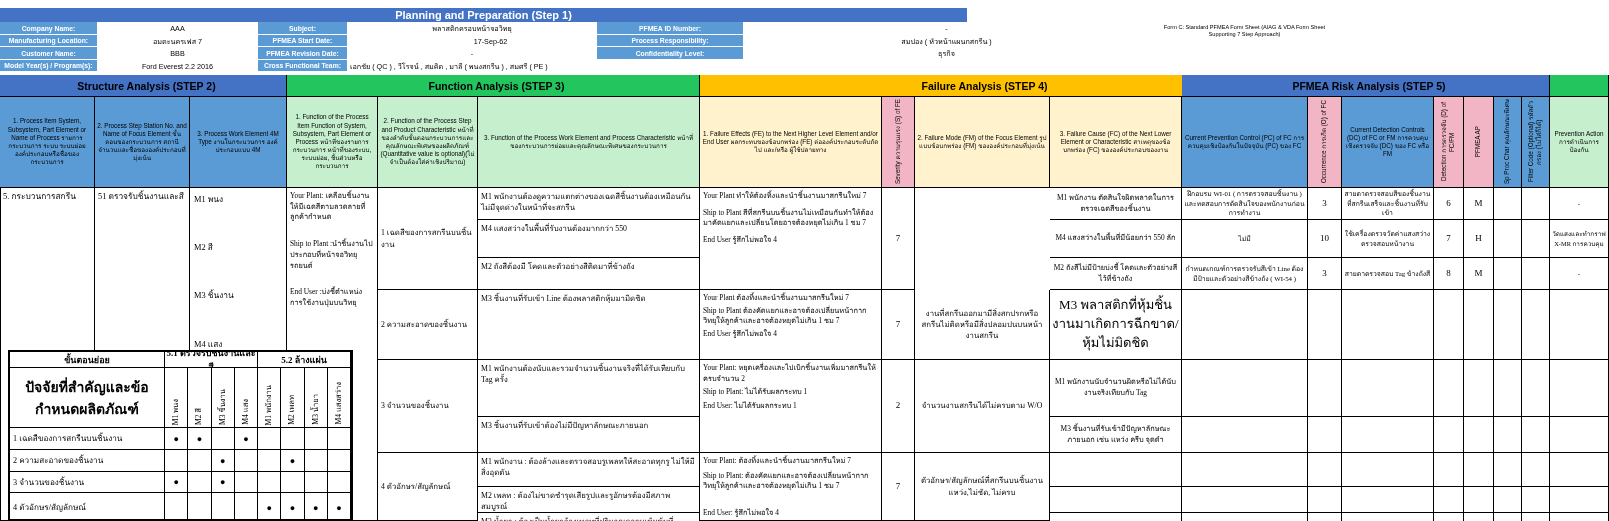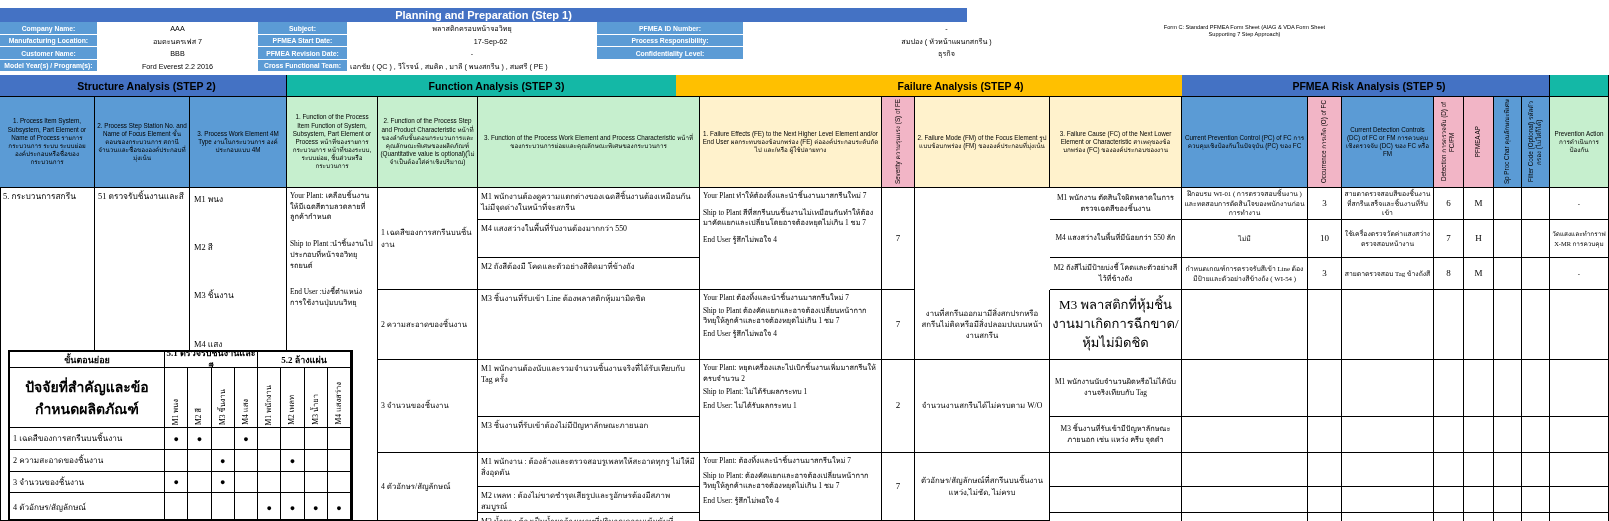--- a/index.html
+++ b/index.html
@@ -29,21 +29,21 @@
   .paras{flex-direction:column;align-items:flex-start;justify-content:flex-start;text-align:left;
          padding:3px;font-size:7.4px;}
   .paras div{margin-bottom:6px;}
   .num{font-size:9px;}
   .vert{writing-mode:vertical-rl;transform:rotate(180deg);}
   .bgblue{background:#5B9BD5;}
   .bggreen{background:#C6EFCE;}
   .bgyellow{background:#FFF2CC;}
   .bgpink{background:#F2B5C6;}
   .secblue{background:#4472C4;}
-  .secgreen{background:#14b8a6;text-align:center;}
+  .secgreen{background:#22c55e;text-align:center;}
   .secorange{background:#FFC000;}
   .edge-v{position:absolute;left:0;top:75px;width:1px;height:446px;background:#000;}
   .edge-h{position:absolute;left:0;top:75px;width:1609px;height:1px;background:#000;}
   
   .matrix{position:absolute;left:8px;top:350px;width:345px;height:171px;background:#fff;
           border:2px solid #000;box-sizing:border-box;display:grid;
           grid-template-columns:155px repeat(8,1fr);
           grid-template-rows:16px 60px 22px 22px 21px 30px;overflow:hidden;}
   .mc{border-right:1px solid #000;border-bottom:1px solid #000;box-sizing:border-box;
       display:flex;align-items:center;justify-content:center;text-align:center;overflow:hidden;
@@ -84,21 +84,21 @@
   <div class="abs ilabel" style="left:597px;top:47px;width:146px;height:13px">Confidentiality Level:</div>
   <div class="abs ival" style="left:743px;top:22px;width:407px;height:13px">-</div>
   <div class="abs ival" style="left:743px;top:47px;width:407px;height:13px">ธุรกิจ</div>
   <div class="abs ival" style="left:743px;top:35px;width:407px;height:12px">สมปอง ( หัวหน้าแผนกสกรีน )</div>
 
   <div class="edge-h"></div>
   <div class="edge-v"></div>
 
   <div class="abs sec secblue" style="left:0;top:75px;width:287px;height:22px">Structure Analysis (STEP 2)</div>
   <div class="abs sec secgreen" style="left:287px;top:75px;width:413px;height:22px">Function Analysis (STEP 3)</div>
-  <div class="abs sec secorange" style="left:676px;top:75px;width:563px;height:22px">Failure Analysis (STEP 4)</div>
+  <div class="abs sec secorange" style="left:700px;top:75px;width:563px;height:22px">Failure Analysis (STEP 4)</div>
   <div class="abs sec secblue" style="left:1182px;top:75px;width:368px;height:22px">PFMEA Risk Analysis (STEP 5)</div>
   <div class="abs sec secgreen" style="left:1550px;top:75px;width:59px;height:22px"></div>
 
   <div class="abs hc bgblue" style="left:0;top:97px;width:95px;height:91px">1. Process Item System, Subsystem, Part Element or Name of Process รายการกระบวนการ ระบบ ระบบย่อย องค์ประกอบหรือชื่อของกระบวนการ</div>
   <div class="abs hc bgblue" style="left:95px;top:97px;width:95px;height:91px">2. Process Step Station No. and Name of Focus Element ขั้นตอนของกระบวนการ สถานี จำนวนและชื่อขององค์ประกอบที่มุ่งเน้น</div>
   <div class="abs hc bgblue" style="left:190px;top:97px;width:97px;height:91px">3. Process Work Element 4M Type งานในกระบวนการ องค์ประกอบแบบ 4M</div>
   <div class="abs hc bggreen" style="left:287px;top:97px;width:91px;height:91px">1. Function of the Process Item Function of System, Subsystem, Part Element or Process หน้าที่ของรายการกระบวนการ หน้าที่ของระบบ, ระบบย่อย, ชิ้นส่วนหรือกระบวนการ</div>
   <div class="abs hc bggreen" style="left:378px;top:97px;width:100px;height:91px">2. Function of the Process Step and Product Characteristic หน้าที่ของลำดับขั้นตอนกระบวนการและคุณลักษณะพิเศษของผลิตภัณฑ์ (Quantitative value is optional)(ไม่จำเป็นต้องใส่ค่าเชิงปริมาณ)</div>
   <div class="abs hc bggreen" style="left:478px;top:97px;width:222px;height:91px">3. Function of the Process Work Element and Process Characteristic หน้าที่ของกระบวนการย่อยและคุณลักษณะพิเศษของกระบวนการ</div>
   <div class="abs hc bgyellow" style="left:700px;top:97px;width:182px;height:91px">1. Failure Effects (FE) to the Next Higher Level Element and/or End User ผลกระทบของข้อบกพร่อง (FE) ต่อองค์ประกอบระดับถัดไป และ/หรือ ผู้ใช้ปลายทาง</div>
@@ -227,21 +227,21 @@
   <div class="abs bc" style="left:1342px;top:417px;width:92px;height:36px"></div>
   <div class="abs bc" style="left:1434px;top:417px;width:30px;height:36px"></div>
   <div class="abs bc" style="left:1464px;top:417px;width:30px;height:36px"></div>
   <div class="abs bc" style="left:1494px;top:417px;width:28px;height:36px"></div>
   <div class="abs bc" style="left:1522px;top:417px;width:28px;height:36px"></div>
   <div class="abs bc" style="left:1550px;top:417px;width:59px;height:36px"></div>
 
   <div class="abs bc ml" style="left:378px;top:453px;width:100px;height:68px">4 ตัวอักษร/สัญลักษณ์</div>
   <div class="abs bc paras" style="left:700px;top:453px;width:182px;height:68px">
     <div style="margin-bottom:4px">Your Plant: ต้องทิ้งและนำชิ้นงานมาสกรีนใหม่ 7</div>
-    <div style="margin-bottom:4px">Ship to Plant: ต้องคัดแยกและอาจต้องเปลี่ยนหน้ากากวิทยุให้ลูกค้าและอาจต้องหยุดไม่เกิน 1 ชม 7</div>
+    <div style="margin-bottom:16px">Ship to Plant: ต้องคัดแยกและอาจต้องเปลี่ยนหน้ากากวิทยุให้ลูกค้าและอาจต้องหยุดไม่เกิน 1 ชม 7</div>
     <div>End User: รู้สึกไม่พอใจ 4</div>
   </div>
   <div class="abs bc num" style="left:882px;top:453px;width:33px;height:68px">7</div>
   <div class="abs bc" style="left:915px;top:453px;width:135px;height:68px">ตัวอักษร/สัญลักษณ์ที่สกรีนบนชิ้นงานแหว่ง,ไม่ชัด, ไม่ครบ</div>
 
   <div class="abs bc tl" style="left:478px;top:453px;width:222px;height:34px">M1 พนักงาน : ต้องล้างและตรวจสอบรูเพลทให้สะอาดทุกรู ไม่ให้มีสิ่งอุดตัน</div>
   <div class="abs bc" style="left:1050px;top:453px;width:132px;height:34px"></div>
   <div class="abs bc" style="left:1182px;top:453px;width:126px;height:34px"></div>
   <div class="abs bc" style="left:1308px;top:453px;width:34px;height:34px"></div>
   <div class="abs bc" style="left:1342px;top:453px;width:92px;height:34px"></div>

